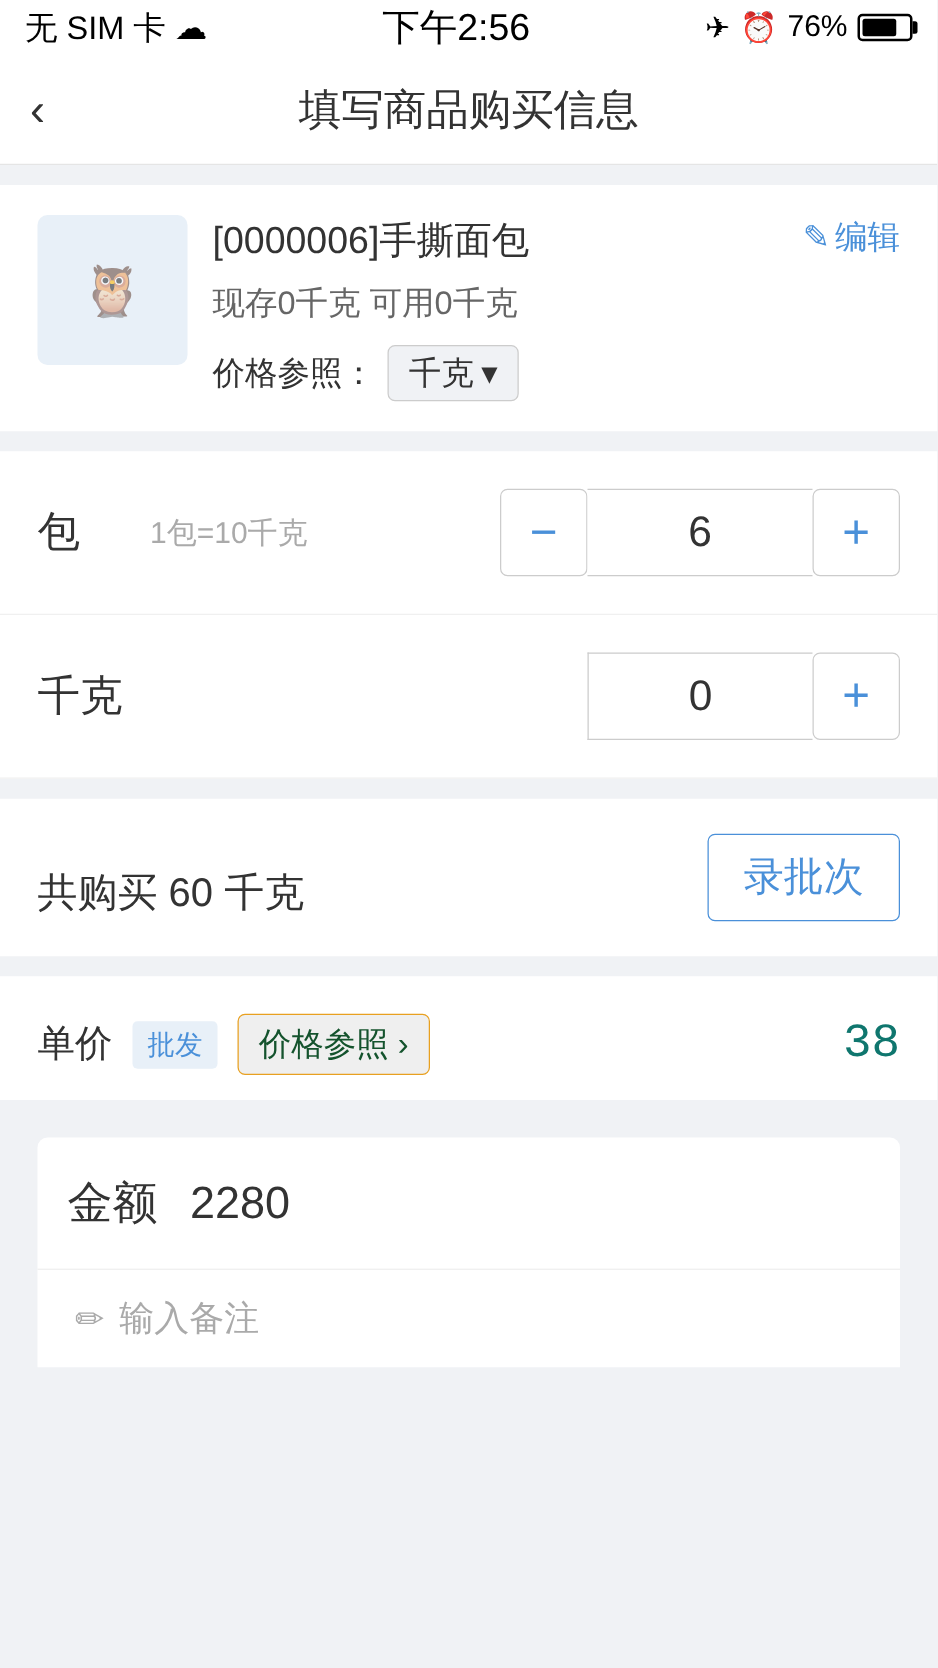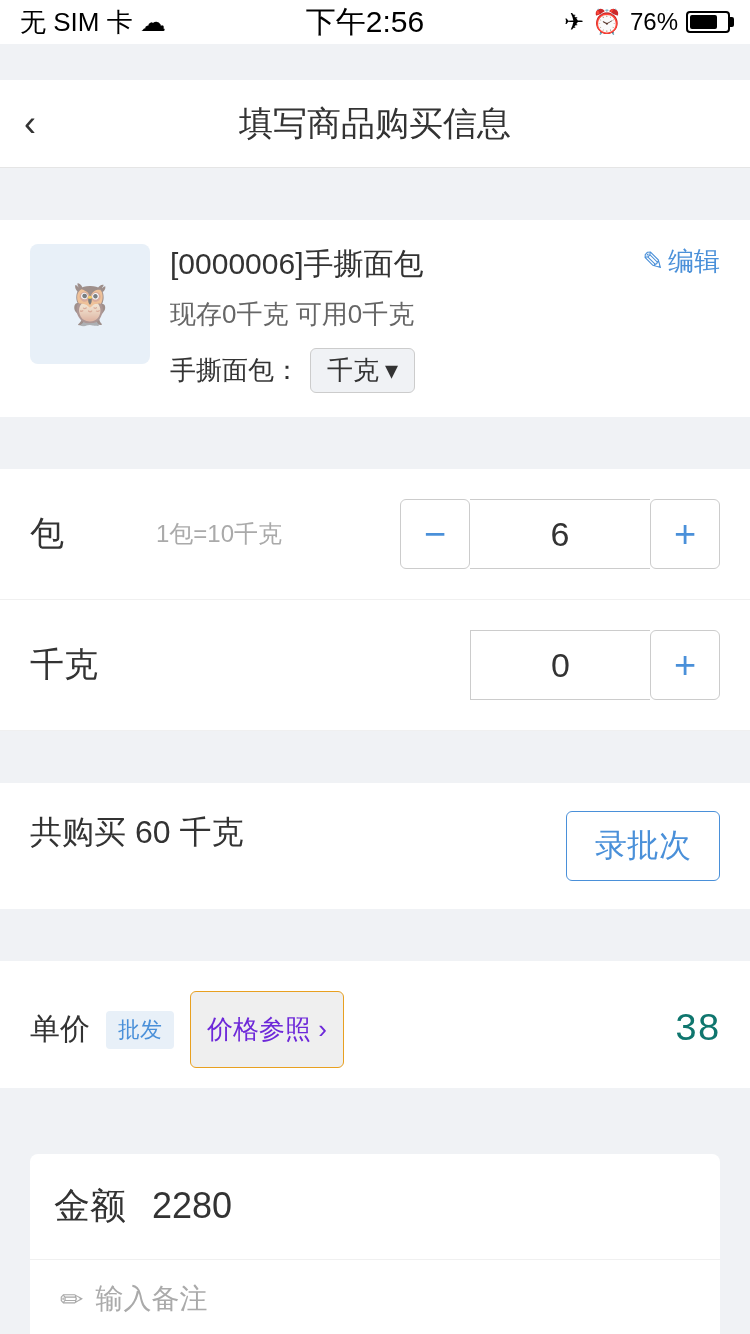--- a/index.html
+++ b/index.html
@@ -1,16 +1,16 @@
 <!DOCTYPE html>
 <html><head>
   <meta charset="utf-8">
   <meta name="viewport" content="width=750px">
   <style>
-    * { box-sizing: border-box; margin: 0; padding: 0; gap: 36px; }
+    * { box-sizing: border-box; margin: 0; padding: 0; }
     body {
       width: 750px;
       min-height: 1334px;
       font-family: -apple-system, "PingFang SC", "Helvetica Neue", sans-serif;
       background: #f0f2f5;
       display: flex;
       flex-direction: column;
     }
 
     
@@ -216,21 +216,21 @@
     }
     .qty-input-no-left {
       border-left: 1.5px solid #ccc;
     }
 
     
     .summary-row {
       background: #fff;
       padding: 28px 30px;
       display: flex;
-      align-items: flex-start;
+      align-items: flex-end;
       justify-content: space-between;
       margin-top: 16px;
     }
     .summary-text {
       font-size: 32px;
       color: #333;
     }
     .batch-btn {
       border: 1.5px solid #4a90d9;
       color: #4a90d9;
@@ -258,23 +258,23 @@
     }
     .price-tag-badge {
       background: #e8f0f8;
       color: #4a90d9;
       font-size: 22px;
       padding: 4px 12px;
       border-radius: 4px;
     }
     .price-ref-btn {
       border: 1.5px solid #e8a020;
-      color: #6d28d9;
-      font-size: 26px;
-      padding: 20px 16px;
+      color: #14532d;
+      font-size: 26px;
+      padding: 6px 16px;
       border-radius: 6px;
       cursor: pointer;
       display: flex;
       align-items: center;
       gap: 4px;
     }
     .price-value {
       margin-left: auto;
       font-size: 38px;
       color: #0f766e;
@@ -348,21 +348,21 @@
   <div class="product-info">
     <div class="product-name-row">
       <span class="product-name">[0000006]手撕面包</span>
       <span class="edit-btn">
         <span>✎</span>
         <span>编辑</span>
       </span>
     </div>
     <div class="product-stock">现存0千克   可用0千克</div>
     <div class="product-unit-row">
-      <span>手撕面包：</span>
+      <span>价格参照：</span>
       <div class="unit-select">
         <span>千克</span>
         <span>▾</span>
       </div>
     </div>
   </div>
 </div>
 
 <div class="quantity-section">
 

